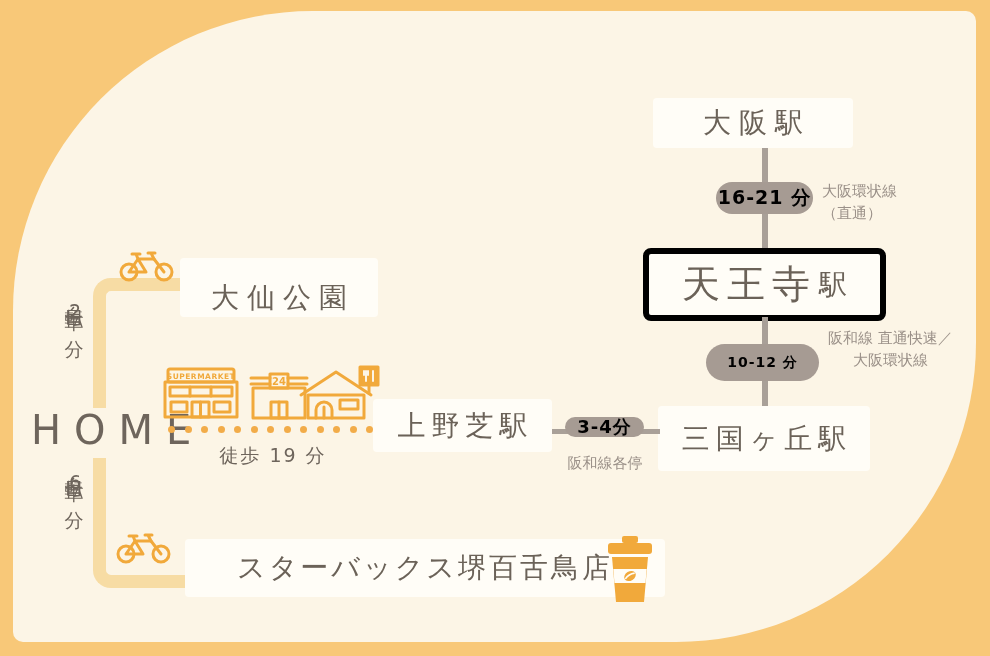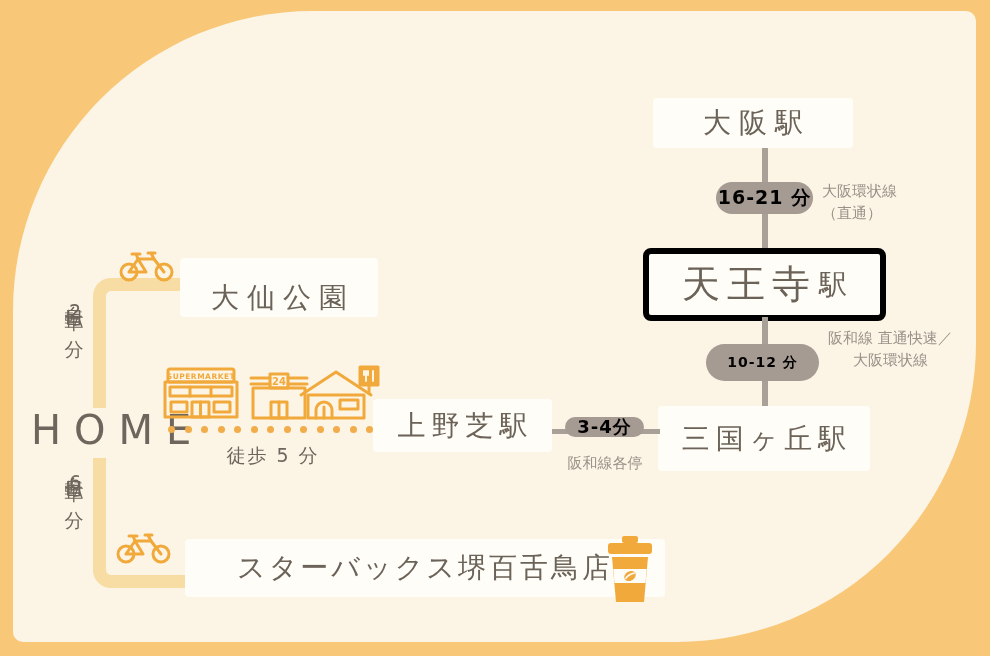--- a/index.html
+++ b/index.html
@@ -125,21 +125,21 @@
       <i></i>
       <i></i>
       <i></i>
       <i></i>
       <i></i>
       <i></i>
       <i></i>
       <i></i>
   </div>
 
-  <div class="walk-label" style="left:203px;top:443px;width:140px;">徒歩 5 分</div>
+  <div class="walk-label" style="left:203px;top:443px;width:140px;">徒歩 19 分</div>
 
   <div class="abs" style="left:162px;top:367px;">
     <svg width="78" height="52" viewBox="0 0 78 52" fill="none" stroke="#f1a93b" stroke-width="3" stroke-linecap="round" stroke-linejoin="round">
       <rect x="6" y="2" width="66" height="13" rx="2"></rect>
       <text x="39" y="12" text-anchor="middle" font-size="7.5" font-weight="bold" fill="#f1a93b" stroke="none" letter-spacing="0.5">SUPERMARKET</text>
       <rect x="3" y="15" width="72" height="35"></rect>
       <rect x="8" y="20" width="62" height="9"></rect>
       <line x1="28" y1="20" x2="28" y2="29"></line>
       <line x1="49" y1="20" x2="49" y2="29"></line>
       <rect x="9" y="35" width="16" height="10"></rect>

